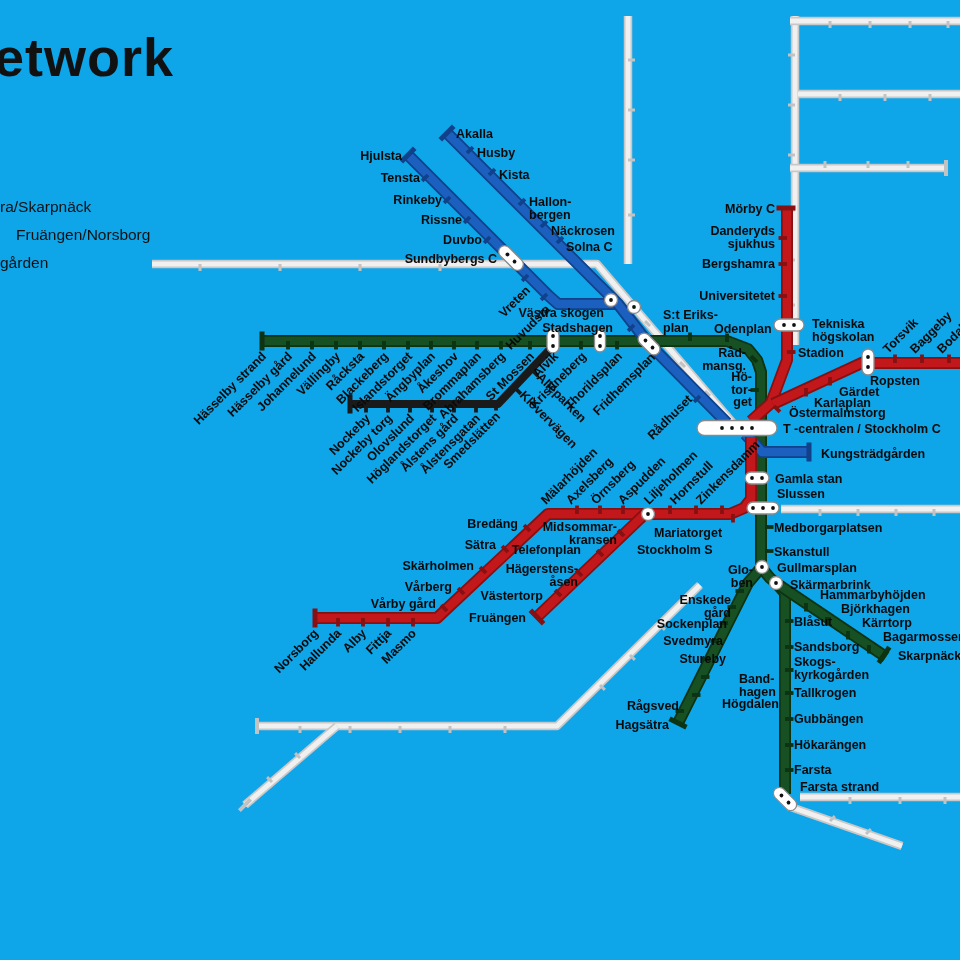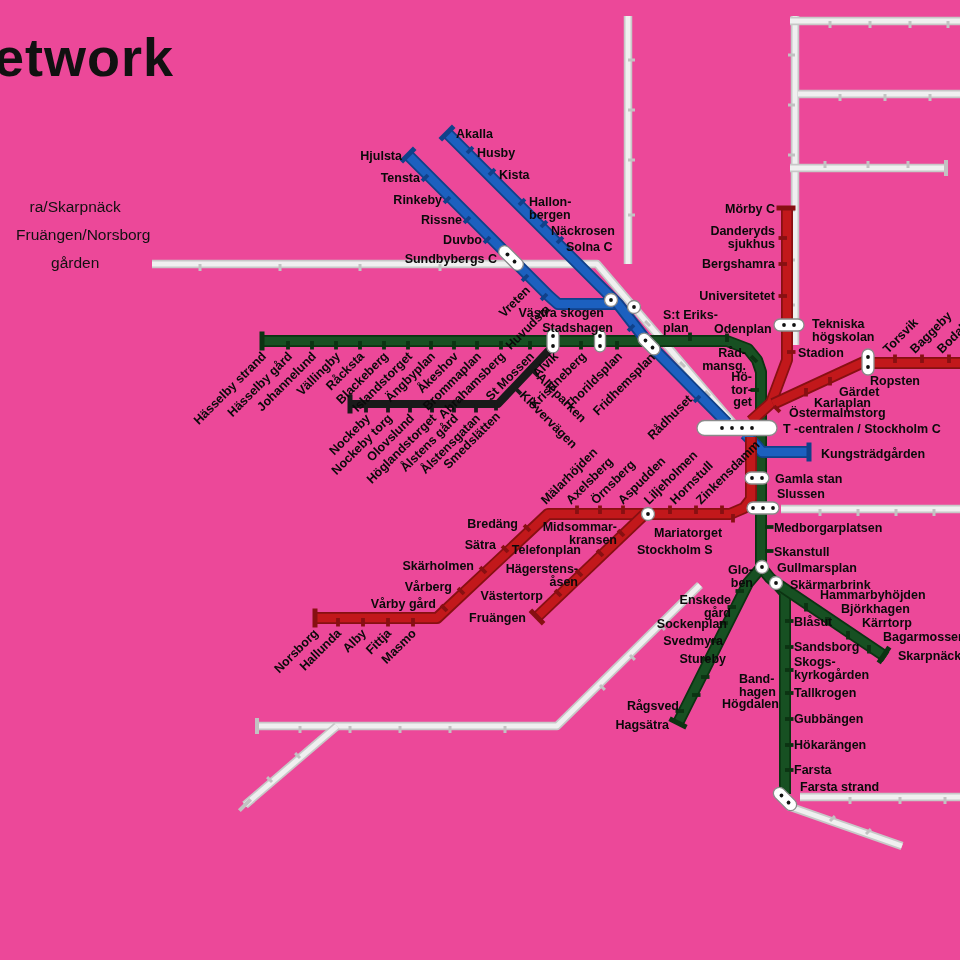--- a/index.html
+++ b/index.html
@@ -1,21 +1,21 @@
 <!DOCTYPE html>
 <html><head>
 <meta charset="utf-8">
 <style>
   html,body{margin:0;padding:0;background:#ffffff;}
-  .stage{position:relative;width:960px;height:960px;background:#ec4899;overflow:hidden;
+  .stage{position:relative;width:960px;height:960px;background:#0ea5e9;overflow:hidden;
          font-family:"Liberation Sans", sans-serif;}
   .title{position:absolute;left:-6px;top:26px;font-size:54px;font-weight:bold;color:#111;
          letter-spacing:1px;}
   .legend{position:absolute;left:0;top:198px;color:#111;font-size:15.5px;font-weight:normal;}
-  .legend div{margin-bottom:10px;white-space:nowrap;text-align:center;}
+  .legend div{margin-bottom:10px;white-space:nowrap;}
   .legend .li2{margin-left:16px;}
   svg{position:absolute;left:0;top:0;}
   svg text{font-family:"Liberation Sans", sans-serif;font-weight:bold;fill:#0a0a0a;}
 </style>
 </head>
 <body>
 
 <div class="stage">
   <div class="title">etwork</div>
   <div class="legend">

